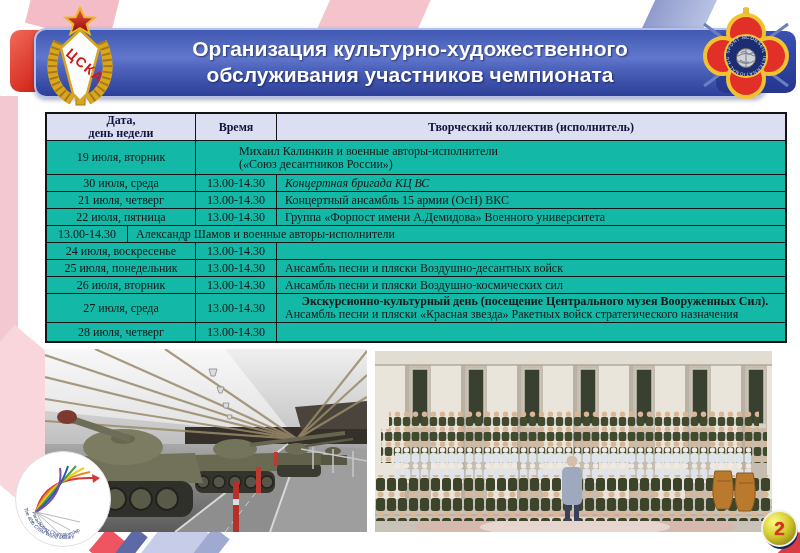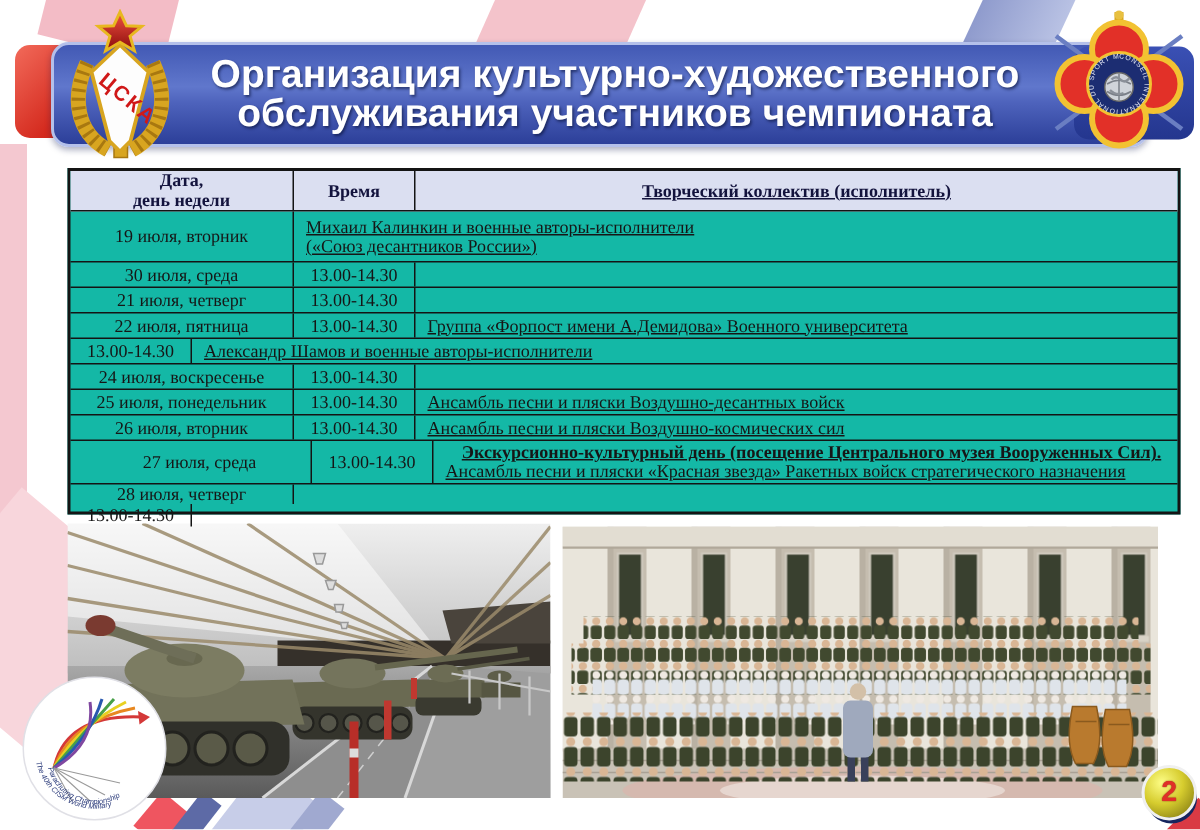--- a/index.html
+++ b/index.html
@@ -25,38 +25,38 @@
   
   .red-block{left:10px;top:30px;width:112px;height:62px;border-radius:10px;z-index:1;
     background:linear-gradient(135deg,#f26a5a,#d42a1e 45%,#b01408);}
   .blue-band{left:34px;top:28px;width:728px;height:66px;border-radius:12px;z-index:2;
     border:2px solid #b4c0ea;
     background:linear-gradient(180deg,#4259b4 0%,#6077cc 42%,#4e63bc 58%,#2c3f99 100%);
     box-shadow:0 2px 4px rgba(20,30,80,.35);}
   .cism-block{left:716px;top:31px;width:80px;height:62px;border-radius:10px;z-index:2;
     background:linear-gradient(180deg,#3a50b4,#24368e);}
   .title{left:125px;top:36px;width:570px;z-index:4;text-align:center;color:#fff;
-    font-weight:bold;font-size:26px;line-height:26px;
+    font-weight:bold;font-size:21px;line-height:26px;
     text-shadow:1px 1px 2px rgba(10,20,60,.65);}
   .emblem{z-index:5;}
 
   
   .tbl{left:45px;top:112px;width:742px;z-index:3;background:#14b8a6;border:2px solid #141414;
        font-family:"Liberation Serif",serif;color:#161616;box-sizing:border-box;}
   .trow{display:flex;border-bottom:1px solid #141414;align-items:stretch;}
   .trow:last-child{border-bottom:none;}
   .thead{background:#dbdff1;font-weight:bold;color:#13133d;font-size:12.5px;}
   .c1{width:148px;border-right:1px solid #141414;display:flex;align-items:center;justify-content:center;
       text-align:center;white-space:pre-line;line-height:13px;}
   .c2{width:80px;border-right:1px solid #141414;display:flex;align-items:center;justify-content:center;
       text-align:center;}
-  .c3{flex:1;display:flex;flex-direction:column;justify-content:center;padding-left:8px;line-height:13px;text-decoration:underline;}
+  .c3{flex:1;display:flex;flex-direction:column;justify-content:center;padding-left:8px;line-height:13px;}
   .thead .c3{align-items:center;padding-left:0;text-align:center;}
   .trow{font-size:12px;}
-  .h28{height:26px;} .h34{height:33px;} .h17{height:16px;} .h29{height:28px;padding-left:12px;} .h19{height:18px;flex-direction:column;}
+  .h28{height:26px;} .h34{height:33px;gap:35px;} .h17{height:16px;} .h29{height:28px;} .h19{height:18px;}
   .it{font-style:italic;}
   .bd{font-weight:bold;text-align:center;}
 
   
   .photo-left{left:45px;top:349px;width:322px;height:183px;z-index:2;}
   .photo-right{left:375px;top:351px;width:397px;height:181px;z-index:2;}
 
   
   .champ{left:14px;top:450px;width:98px;height:98px;z-index:6;}
 
@@ -154,25 +154,31 @@
       <div class="c1">19 июля, вторник</div>
       <div class="c3">
         <span>Михаил Калинкин и военные авторы-исполнители</span>
         <span>(«Союз десантников России»)</span>
       </div>
     </div>
 
     <div class="trow h17">
       <div class="c1">30 июля, среда</div>
       <div class="c2">13.00-14.30</div>
+      <div class="c3">
+        <span class="it">Концертная бригада КЦ ВС</span>
+      </div>
     </div>
 
     <div class="trow h17">
       <div class="c1">21 июля, четверг</div>
       <div class="c2">13.00-14.30</div>
+      <div class="c3">
+        <span>Концертный ансамбль 15 армии (ОсН) ВКС</span>
+      </div>
     </div>
 
     <div class="trow h17">
       <div class="c1">22 июля, пятница</div>
       <div class="c2">13.00-14.30</div>
       <div class="c3">
         <span>Группа «Форпост имени А.Демидова» Военного университета</span>
       </div>
     </div>
 

